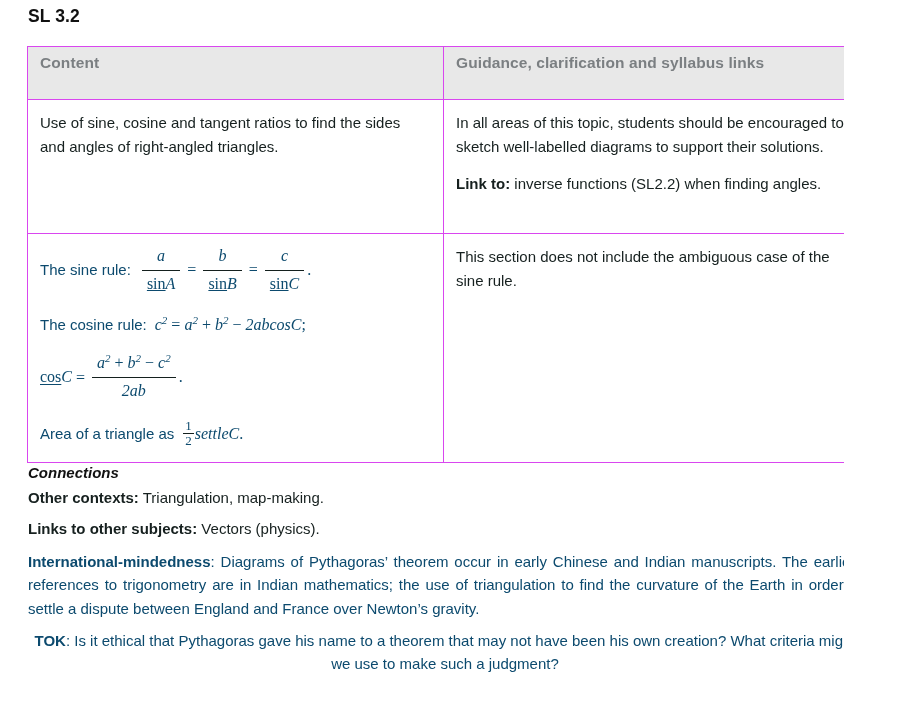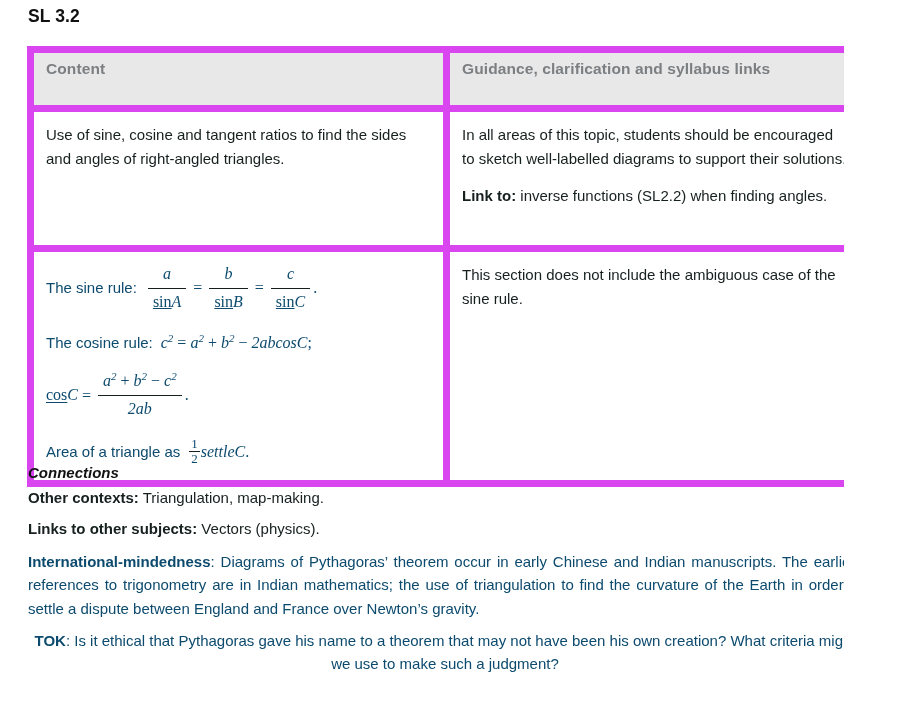--- a/index.html
+++ b/index.html
@@ -41,21 +41,21 @@
     top: 46px;
     width: 836px;
     border-collapse: collapse;
     table-layout: fixed;
   }
   .syllabus-table col.c-content { width: 416px; }
   .syllabus-table col.c-guidance { width: 420px; }
 
   .syllabus-table th,
   .syllabus-table td {
-    border: 7px solid #d946ef;
+    border: 1px solid #d946ef;
     vertical-align: top;
     padding: 0;
   }
   .syllabus-table thead th {
     background: #e8e8e8;
     height: 38px;
     padding: 7px 12px 7px 12px;
     text-align: left;
     font-size: 15.5px;
     font-weight: bold;

